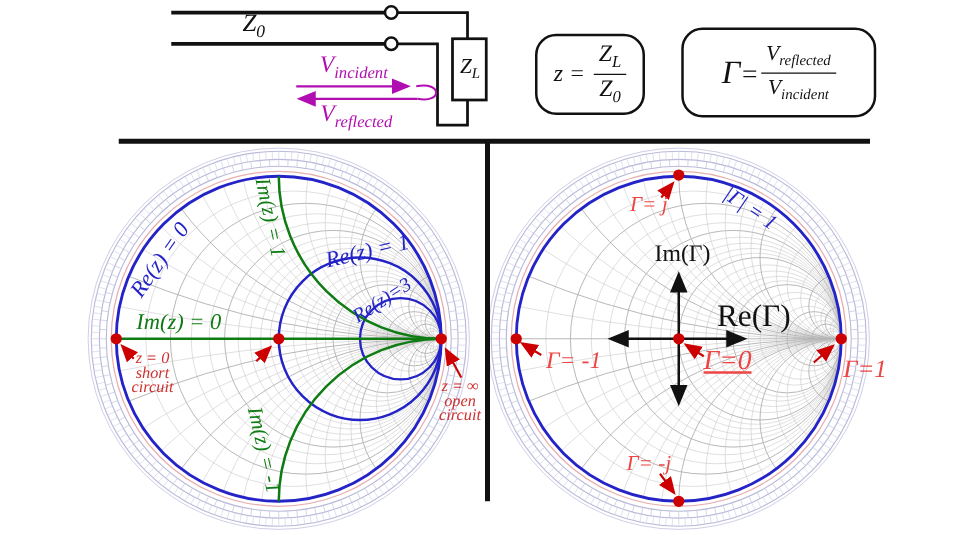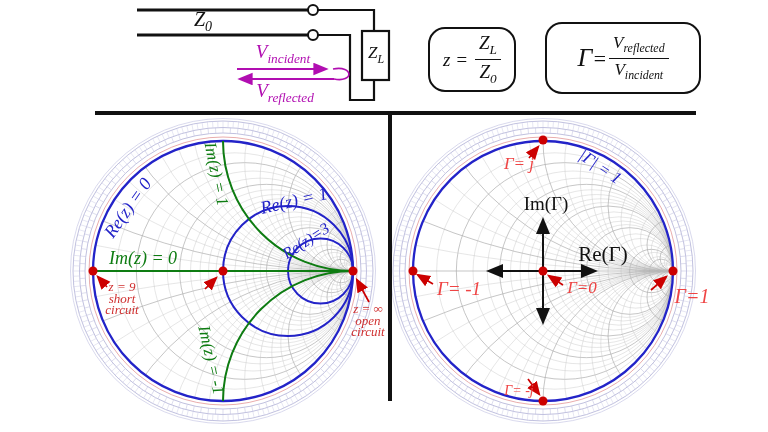--- a/index.html
+++ b/index.html
@@ -884,32 +884,32 @@
   </div>
 
   <div class="lbl it blue" style="left:128px;top:208px;font-size:18px;transform:translate(-50%,-50%) rotate(-55deg);">Re(z) = 0</div>
   <div class="lbl it green" style="left:216px;top:174px;font-size:17px;transform:translate(-50%,-50%) rotate(78deg);">Im(z) = 1</div>
   <div class="lbl it blue" style="left:294px;top:201px;font-size:18px;transform:translate(-50%,-50%) rotate(-13deg);">Re(z) = 1</div>
   <div class="lbl it blue" style="left:306px;top:241px;font-size:16px;transform:translate(-50%,-50%) rotate(-33deg);">Re(z)=3</div>
   <div class="lbl it green" style="left:143px;top:258px;font-size:18px;">Im(z) = 0</div>
   <div class="lbl it green" style="left:211px;top:360px;font-size:17px;transform:translate(-50%,-50%) rotate(77deg);">Im(z) = -1</div>
 
   <div class="ann" style="left:122px;top:298px;">
-    <div>z = 9</div>
+    <div>z = 0</div>
     <div>short</div>
     <div>circuit</div>
   </div>
   <div class="ann" style="left:368px;top:320px;">
     <div>z = ∞</div>
     <div>open</div>
     <div>circuit</div>
   </div>
 
   <div class="lbl it redtxt" style="left:519px;top:164px;font-size:17px;">Γ= j</div>
   <div class="lbl it blue" style="left:600px;top:167px;font-size:17px;transform:translate(-50%,-50%) rotate(34deg);">|Γ| = 1</div>
   <div class="lbl" style="left:546px;top:204px;font-size:19px;">Im(Γ)</div>
-  <div class="lbl" style="left:603px;top:254px;font-size:21px;">Re(Γ)</div>
+  <div class="lbl" style="left:603px;top:254px;font-size:25px;">Re(Γ)</div>
   <div class="lbl it redtxt" style="left:459px;top:289px;font-size:19px;">Γ= -1</div>
-  <div class="lbl it redtxt" style="left:582px;top:288px;font-size:17px;">Γ=0</div>
+  <div class="lbl it redtxt" style="left:582px;top:288px;font-size:22px;text-decoration:underline;">Γ=0</div>
   <div class="lbl it redtxt" style="left:692px;top:296px;font-size:20px;">Γ=1</div>
-  <div class="lbl it redtxt" style="left:519px;top:371px;font-size:14px;margin-top:20px;">Γ= -j</div>
+  <div class="lbl it redtxt" style="left:519px;top:371px;font-size:17px;">Γ= -j</div>
 
 </div>
 
 </body></html>

